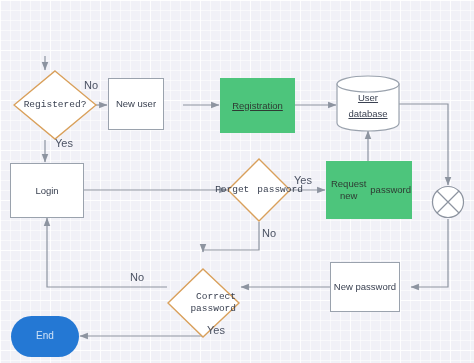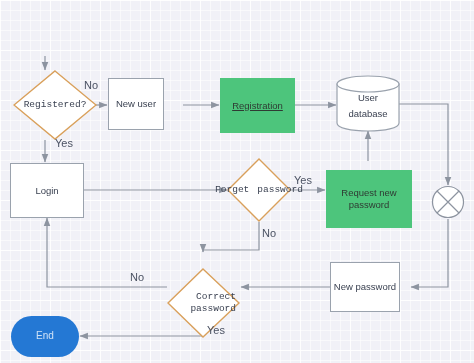--- a/index.html
+++ b/index.html
@@ -145,42 +145,42 @@
   </div>
 
   <div class="node node-process" style="left:108px; top:78px; width:56px; height:52px;">
     <span>New user</span>
   </div>
 
   <div class="node node-process-green" style="left:220px; top:78px; width:75px; height:55px;text-decoration:underline;">
     <span>Registration</span>
   </div>
 
-  <div class="node node-db" style="left:336px; top:75px; width:64px; height:57px; flex-direction:column;">
+  <div class="node node-db" style="left:336px; top:75px; width:64px; height:57px; flex-direction:column;text-decoration:underline;">
     <svg class="db-shape" viewBox="0 0 64 57" preserveAspectRatio="none">
       <path d="M1,9 L1,48 C1,53 15,56 32,56 C49,56 63,53 63,48 L63,9 Z" fill="#ffffff" stroke="#9aa2ad" stroke-width="1.2"></path>
       <ellipse cx="32" cy="9" rx="31" ry="8" fill="#ffffff" stroke="#9aa2ad" stroke-width="1.2"></ellipse>
     </svg>
     <span class="db-label">User</span>
     <span class="db-label">database</span>
   </div>
 
   <div class="node node-process" style="left:10px; top:163px; width:74px; height:55px;">
     <span>Login</span>
   </div>
 
   <div class="node node-decision" style="left:227px; top:158px; width:64px; height:64px; ">
     <svg class="dia-shape" viewBox="0 0 64 64" preserveAspectRatio="none">
       <polygon points="32,1 63,32 32,63 1,32" fill="#ffffff" stroke="#d9a05b" stroke-width="1.4"></polygon>
     </svg>
     <span class="dia-label">Forget</span>
     <span class="dia-label">password</span>
   </div>
 
-  <div class="node node-process-green" style="left:326px; top:161px; width:86px; height:58px; flex-direction:column;margin-top:9px;">
+  <div class="node node-process-green" style="left:326px; top:161px; width:86px; height:58px; flex-direction:row;">
     <span>Request new</span>
     <span>password</span>
   </div>
 
   <div class="node node-junction" style="left:431px; top:185px; width:34px; height:34px;">
     <svg width="34" height="34" viewBox="0 0 34 34">
       <circle cx="17" cy="17" r="15.5" fill="#ffffff" stroke="#8d94a0" stroke-width="1.2"></circle>
       <path d="M6,6 L28,28 M28,6 L6,28" stroke="#8d94a0" stroke-width="1.2" fill="none"></path>
     </svg>
   </div>

